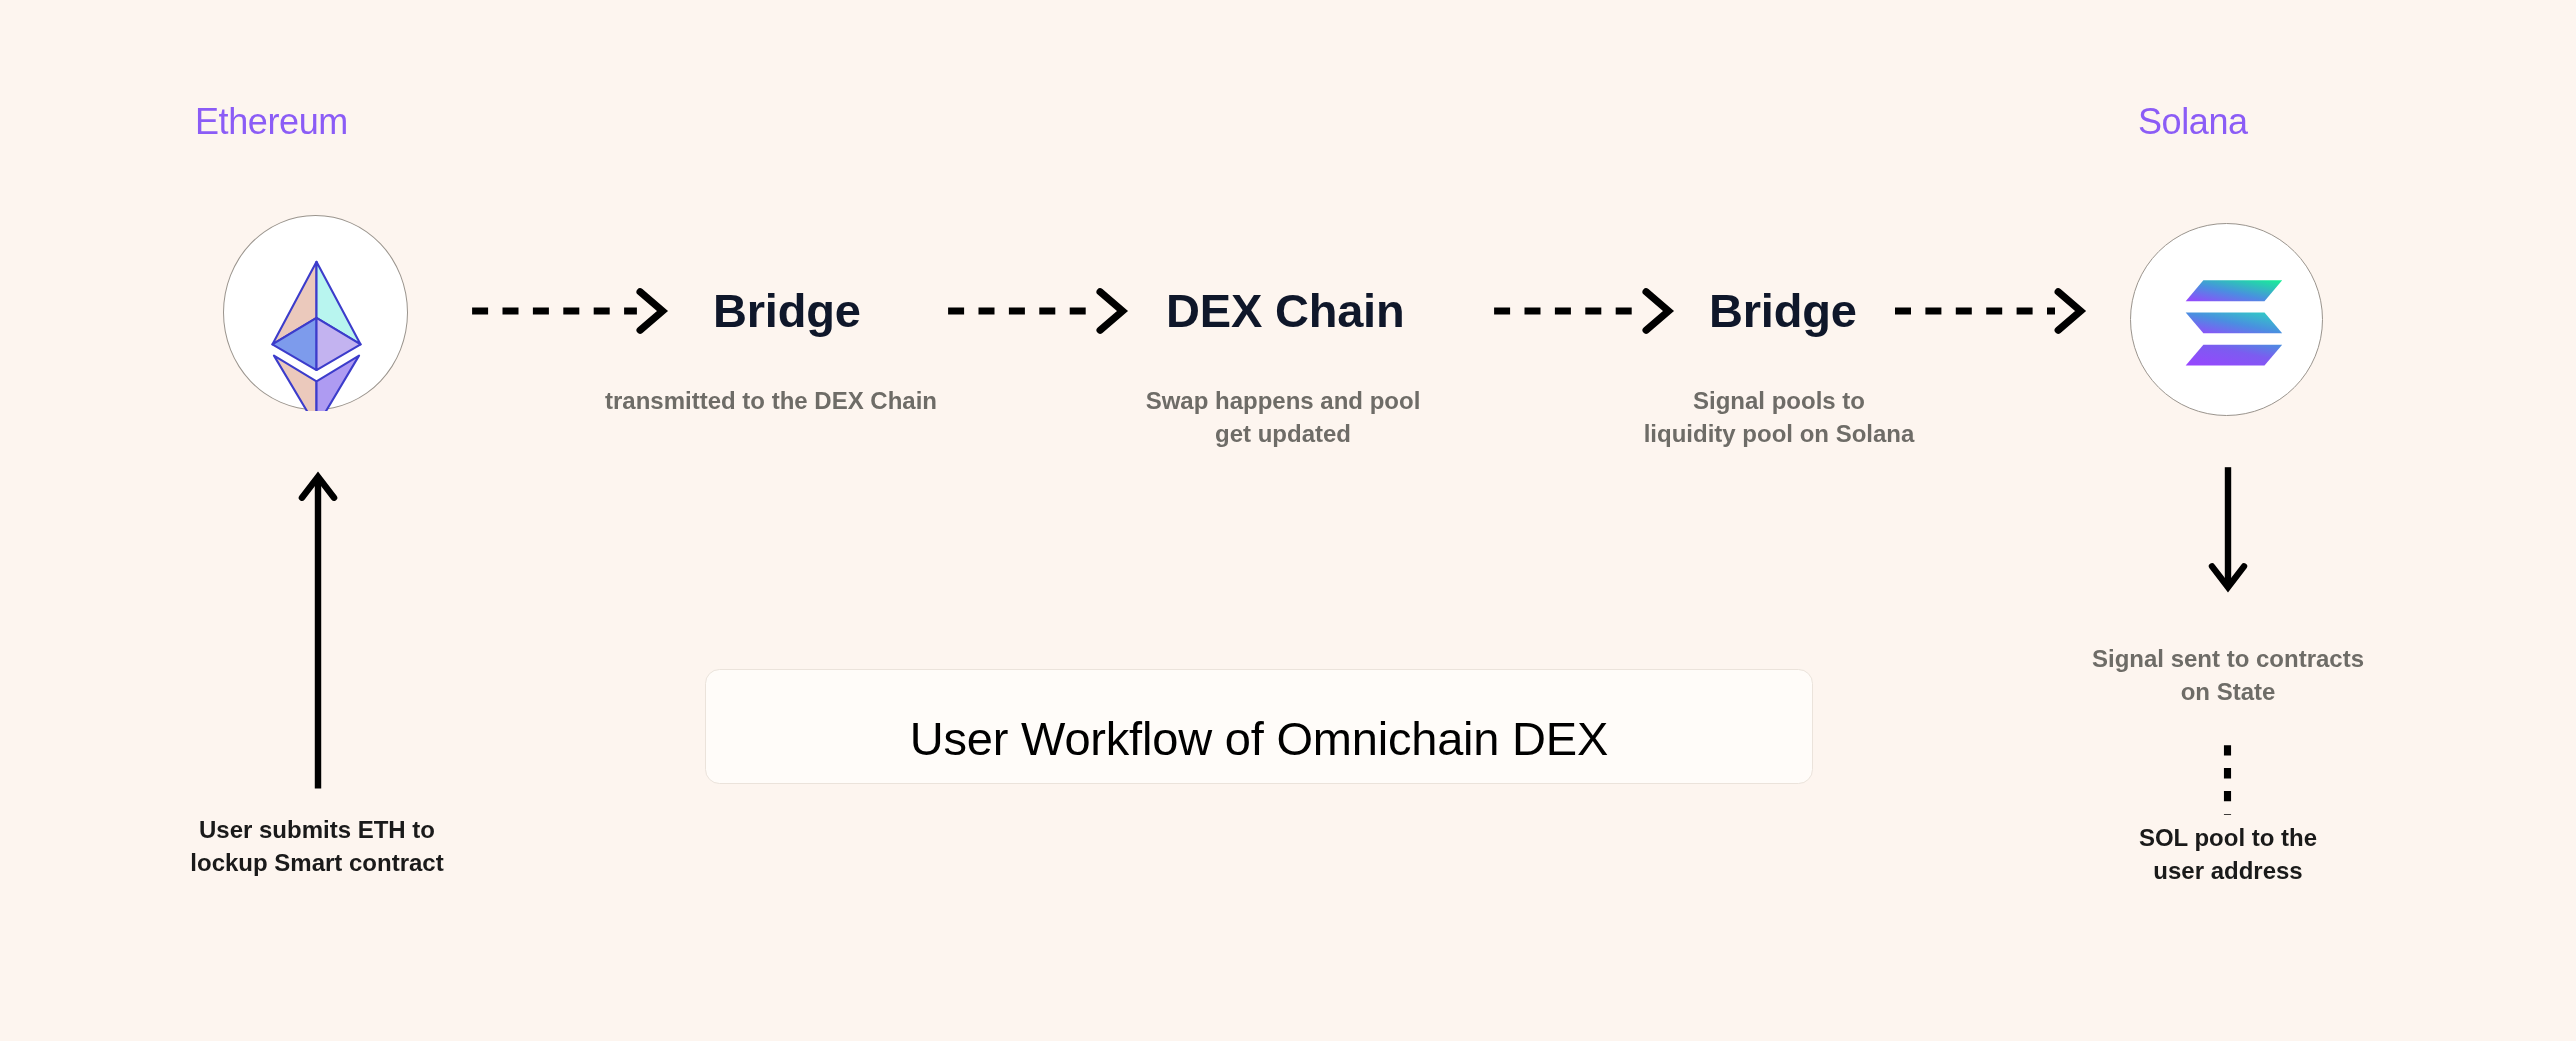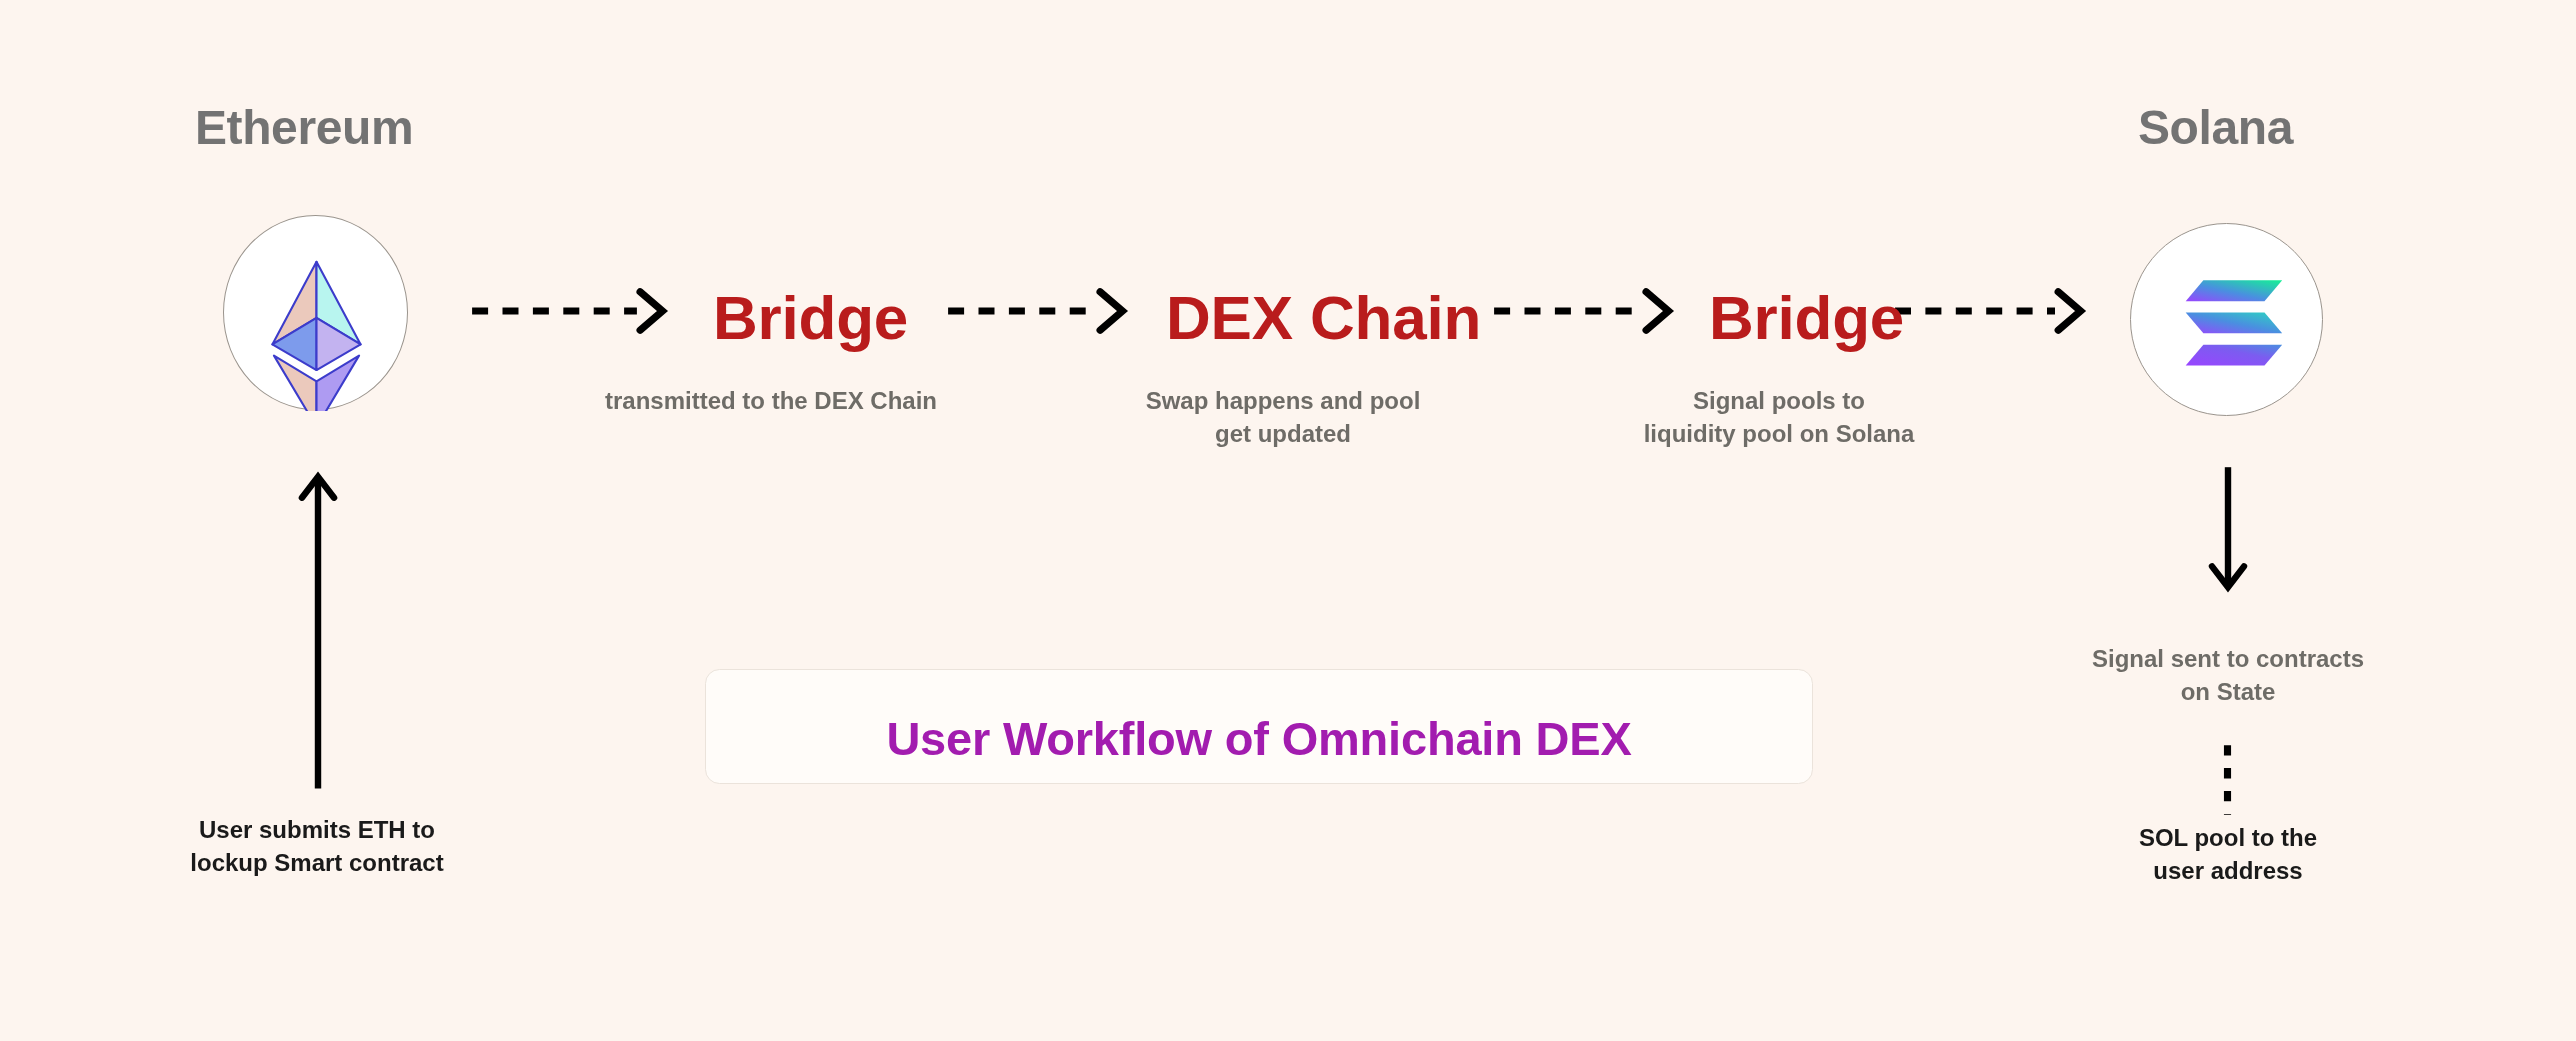--- a/index.html
+++ b/index.html
@@ -14,43 +14,43 @@
     position: relative;
     width: 2576px;
     height: 1041px;
     background: #FDF5EF;
     overflow: hidden;
   }
 
   
   .chain-title {
     position: absolute;
-    font-size: 48px;
-    font-weight: 700;
-    color: #737373;
+    font-size: 36px;
+    font-weight: 400;
+    color: #8b5cf6;
     letter-spacing: -0.4px;
     white-space: nowrap;
     line-height: 1;
   }
 
   
   .token-circle {
     position: absolute;
     border-radius: 50%;
     background: #FFFFFF;
     border: 1.2px solid #9A948D;
     box-sizing: border-box;
   }
 
   
   .step-name {
     position: absolute;
-    font-size: 62px;
+    font-size: 47px;
     font-weight: 700;
-    color: #b91c1c;
+    color: #0f172a;
     white-space: nowrap;
     line-height: 1;
     letter-spacing: -0.2px;
   }
 
   
   .caption {
     position: absolute;
     font-size: 24px;
     font-weight: 700;
@@ -81,22 +81,22 @@
     background: #FFFCF9;
     border: 1.2px solid #EBE3DB;
     border-radius: 14.5px;
     box-sizing: border-box;
     display: flex;
     align-items: center;
     justify-content: center;
   }
   .title-card-text {
     font-size: 47px;
-    font-weight: 700;
-    color: #a21caf;
+    font-weight: 400;
+    color: #000000;
     white-space: nowrap;
     letter-spacing: -0.2px;
     margin-top: 24px;
   }
 </style>
 </head>
 <body>
 
 <div id="stage">
 

